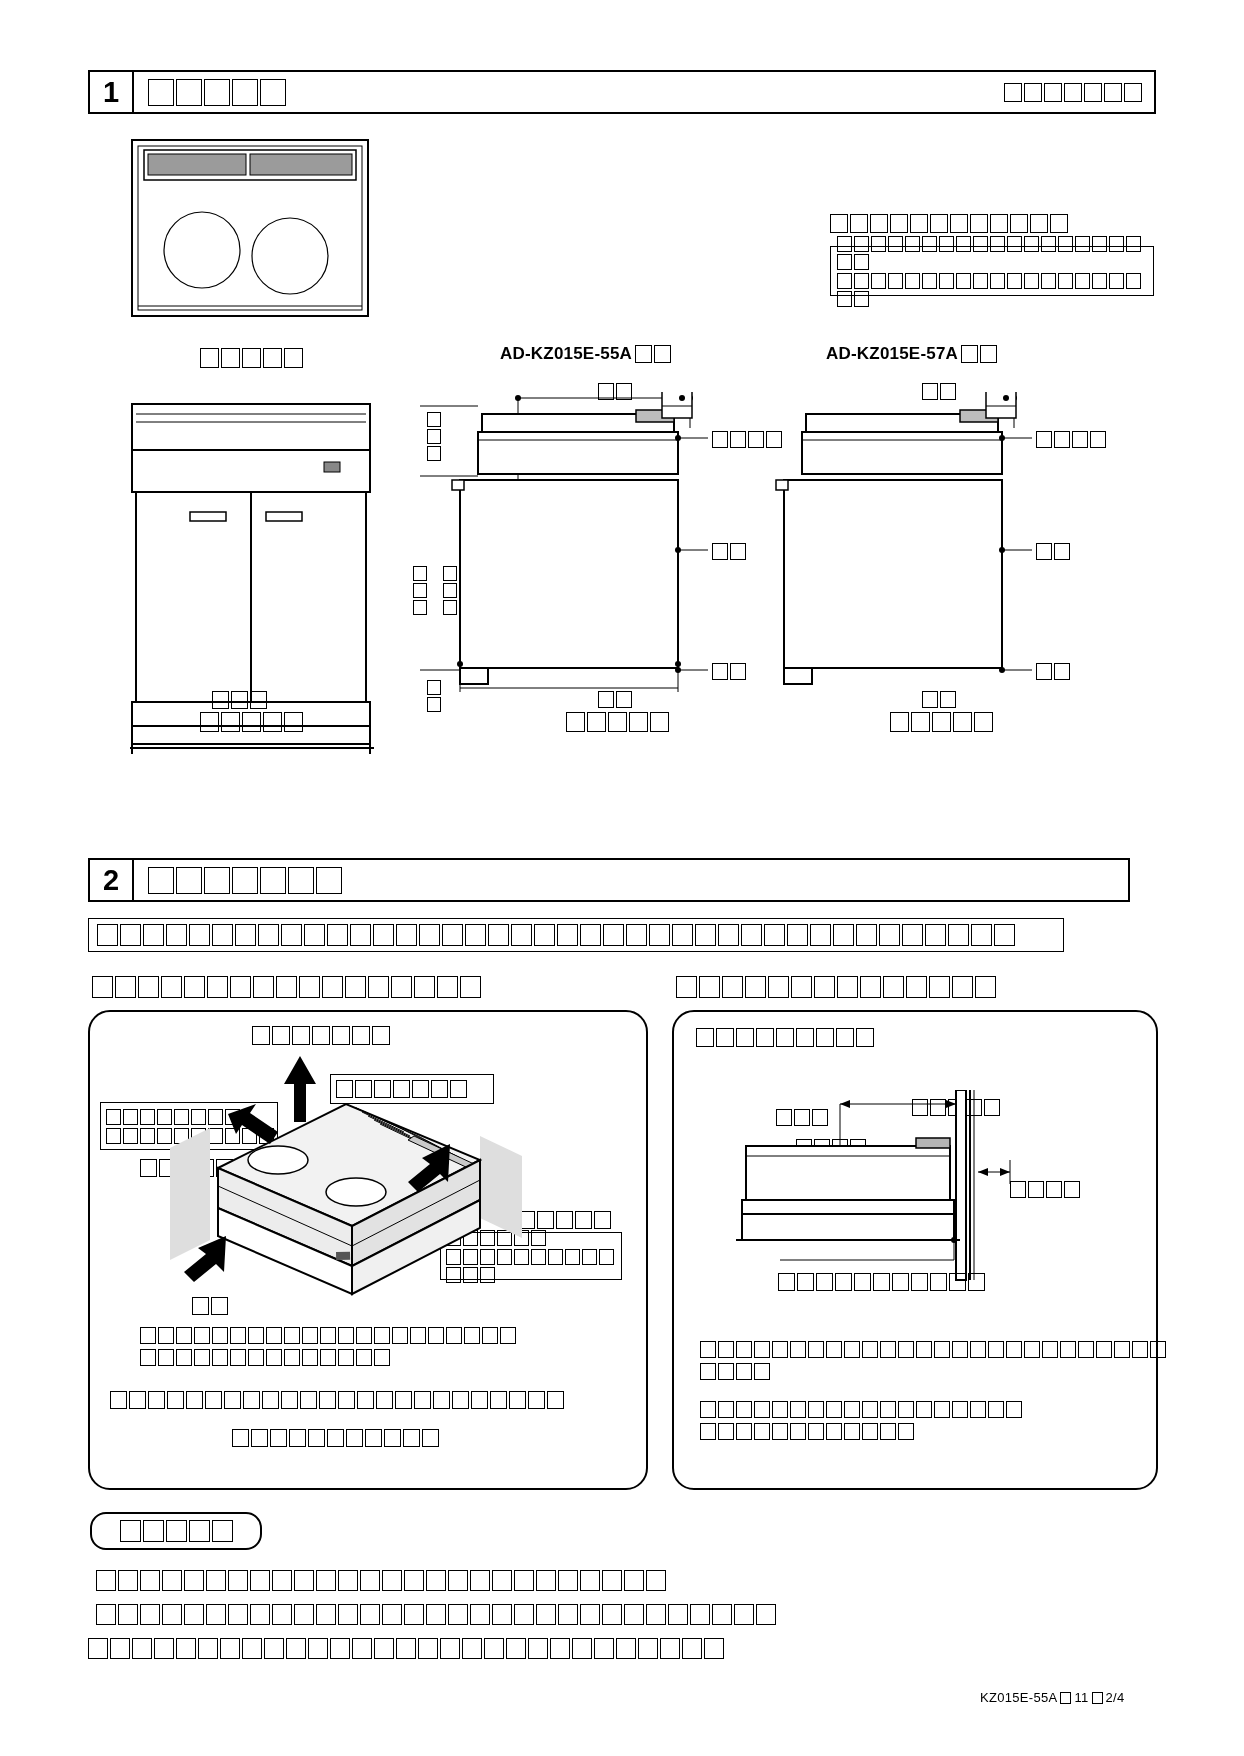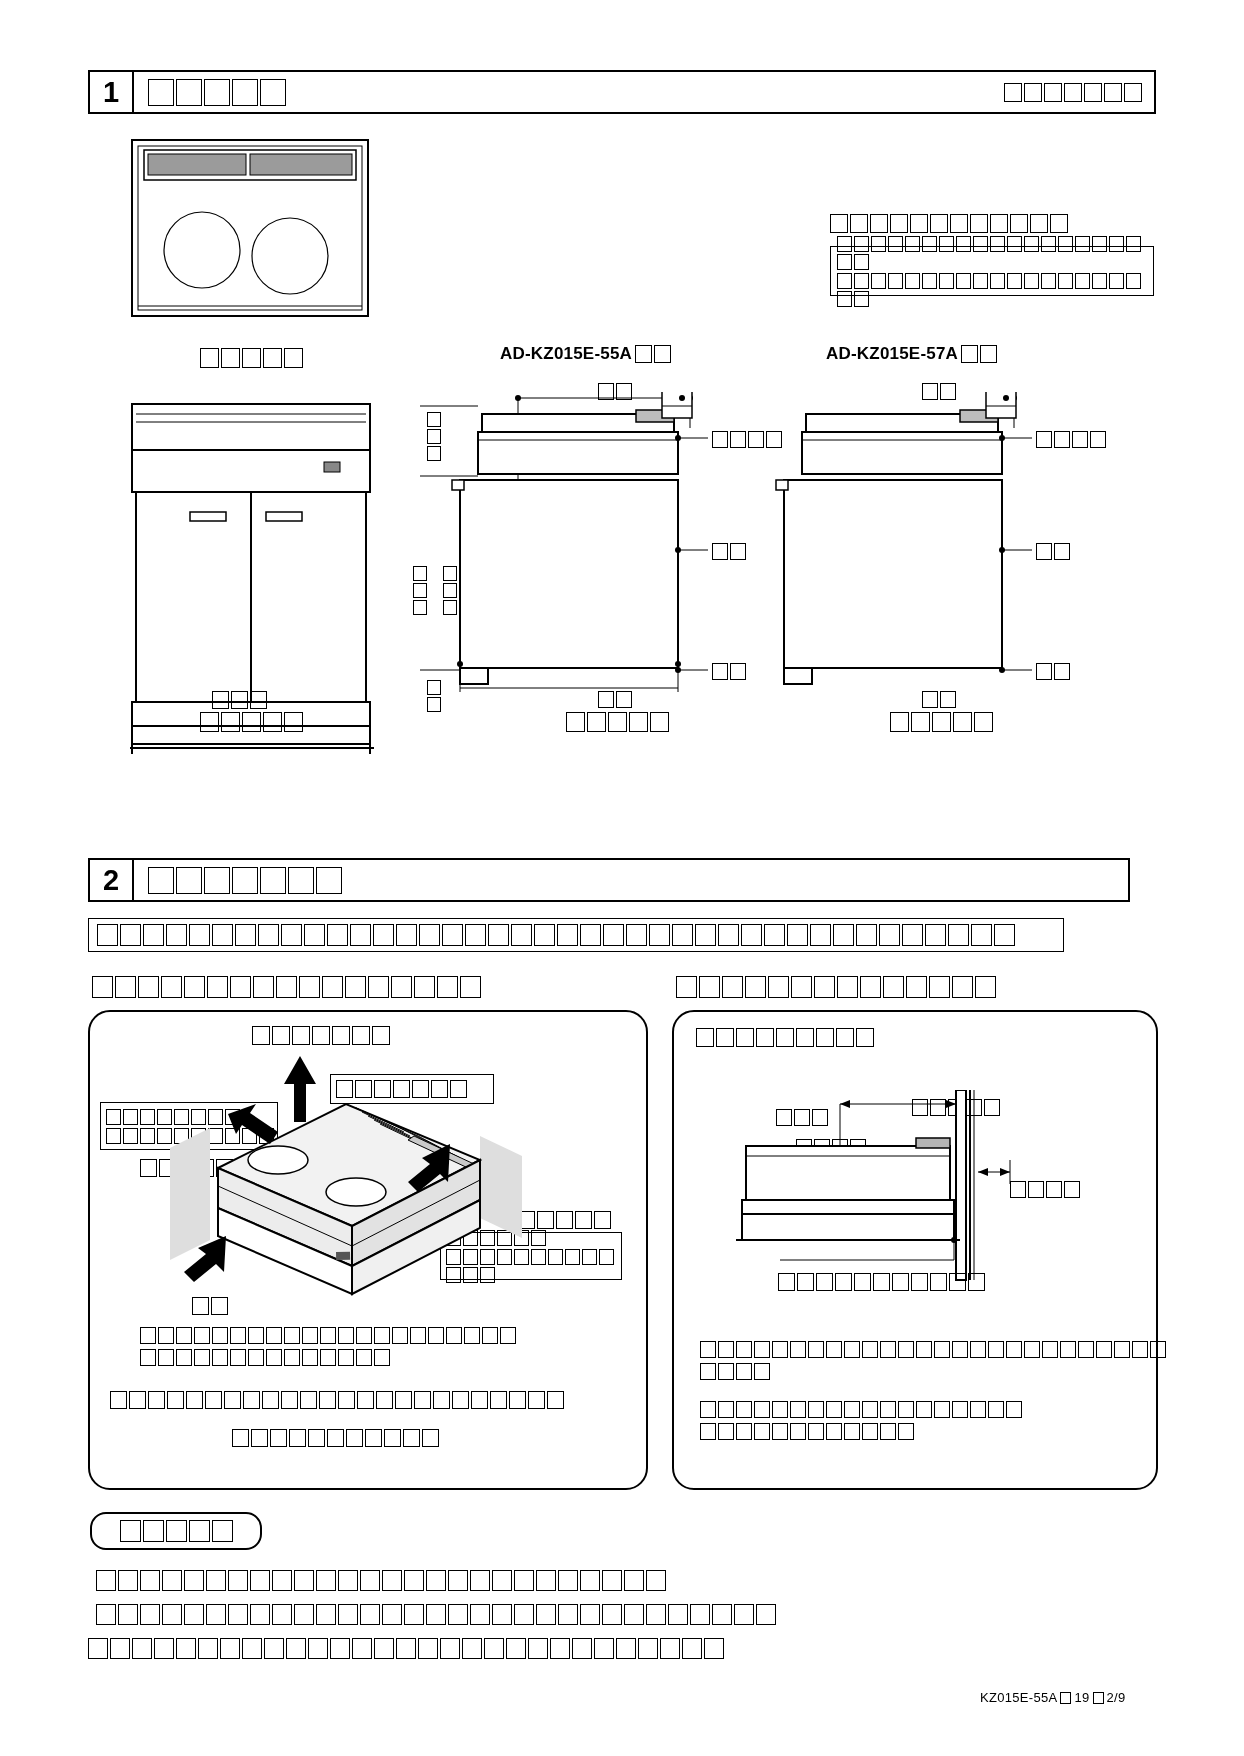--- a/index.html
+++ b/index.html
@@ -1095,18 +1095,18 @@
       <span style="width: 20px; height: 21px;"></span>
       <span style="width: 20px; height: 21px;"></span>
     </span>
 </div>
 
 <div class="footer-code" style="left:980px; top:1690px;">
   <span>KZ015E-55A</span>
   <span class="tofu">
       <span style="width: 11px; height: 12px;"></span>
     </span>
-  <span>19</span>
+  <span>11</span>
   <span class="tofu">
       <span style="width: 11px; height: 12px;"></span>
     </span>
-  <span>2/9</span>
+  <span>2/4</span>
 </div>
 
 </body></html>

